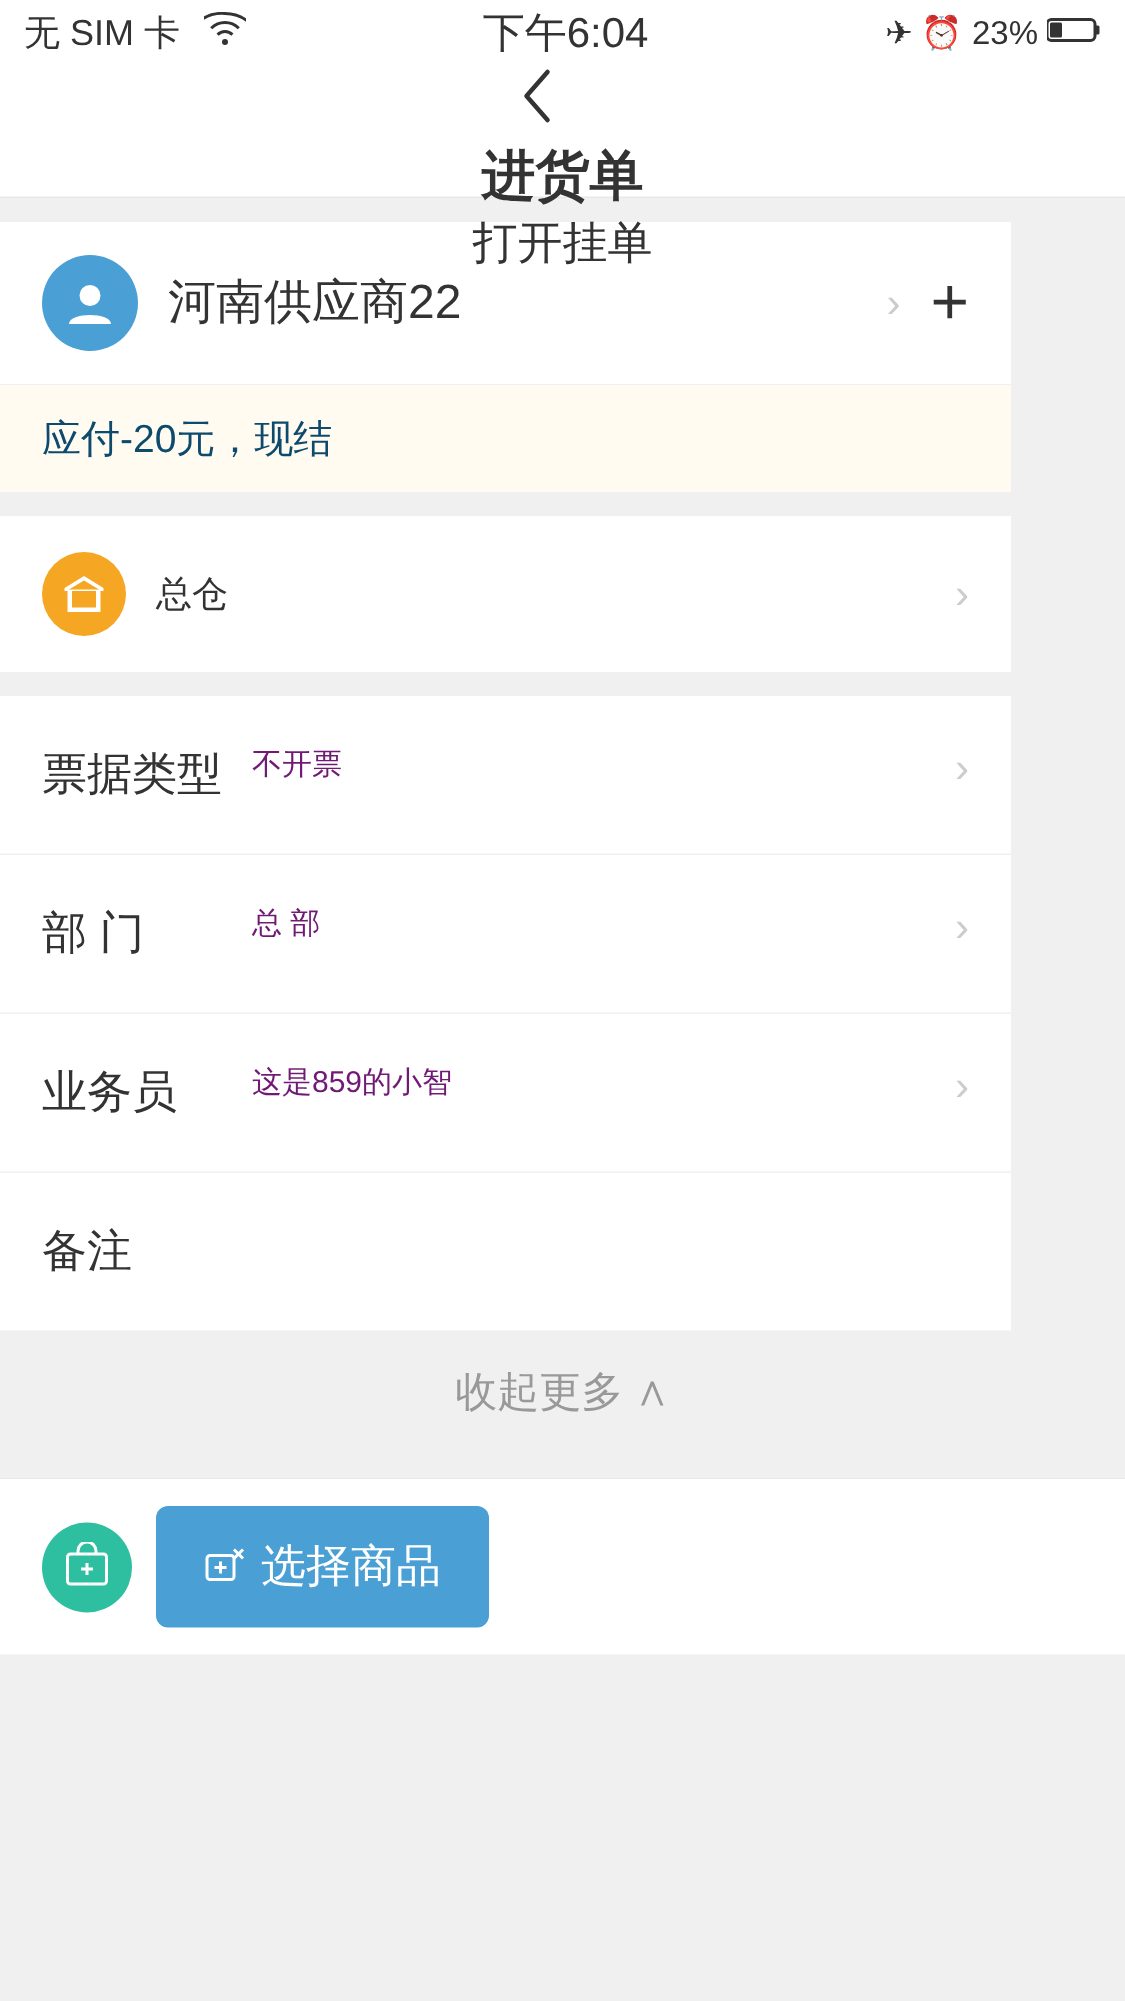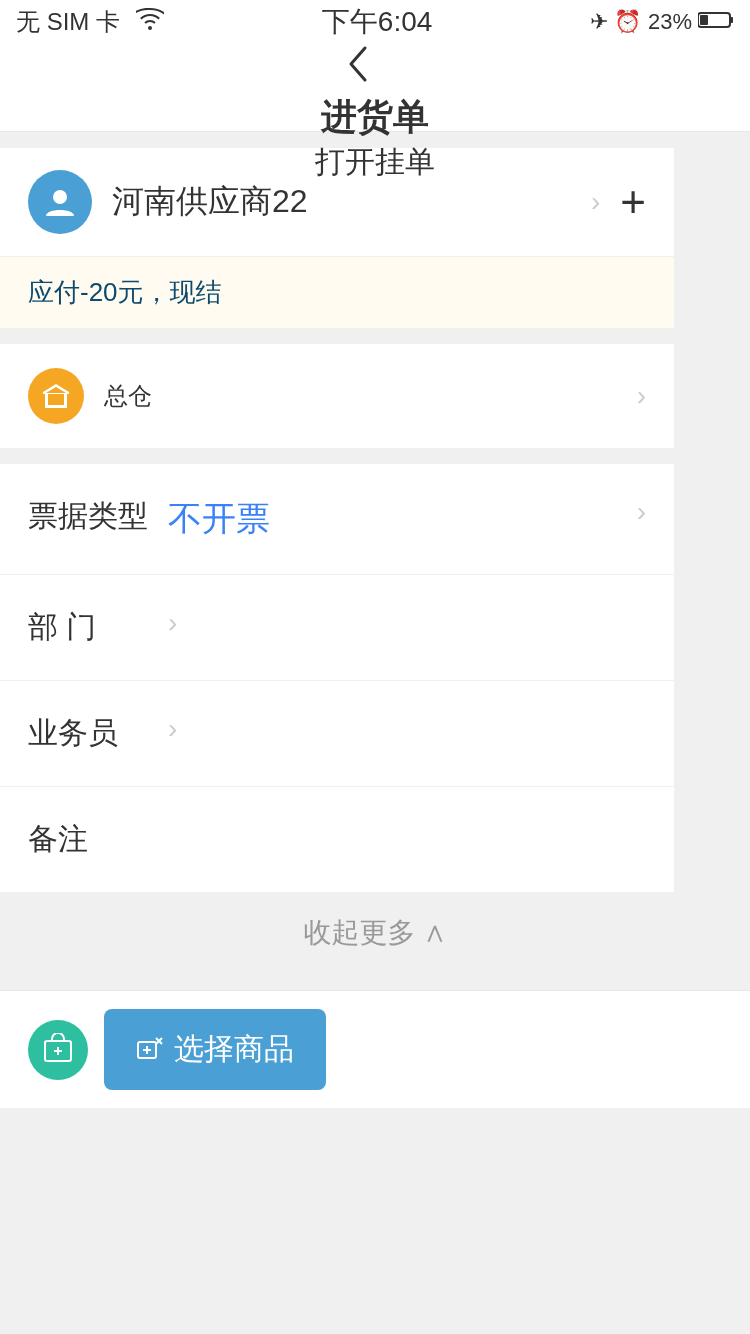--- a/index.html
+++ b/index.html
@@ -150,22 +150,22 @@
       background: #fff;
     }
     .form-label {
       font-size: 30px;
       color: #333;
       width: 140px;
       flex-shrink: 0;
     }
     .form-value {
       flex: 1;
-      font-size: 34px;
-      color: #3b82f6;
+      font-size: 20px;
+      color: #701a75;
     }
     .form-placeholder {
       flex: 1;
       font-size: 30px;
       color: #ccc;
     }
 
     
     .collapse-bar {
       background: #f0f0f0;
@@ -288,25 +288,27 @@
 <div class="card">
 
   <div class="form-row" style="border-top:none;">
     <div class="form-label">票据类型</div>
     <div class="form-value">不开票</div>
     <div class="chevron-right">›</div>
   </div>
 
   <div class="form-row">
     <div class="form-label">部 门</div>
+    <div class="form-value">总 部</div>
     <div class="chevron-right">›</div>
   </div>
 
   <div class="form-row">
     <div class="form-label">业务员</div>
+    <div class="form-value">这是859的小智</div>
     <div class="chevron-right">›</div>
   </div>
 
   <div class="form-row">
     <div class="form-label">备注</div>
   </div>
 </div>
 
 <div class="collapse-bar">
   <span>收起更多 ∧</span>

